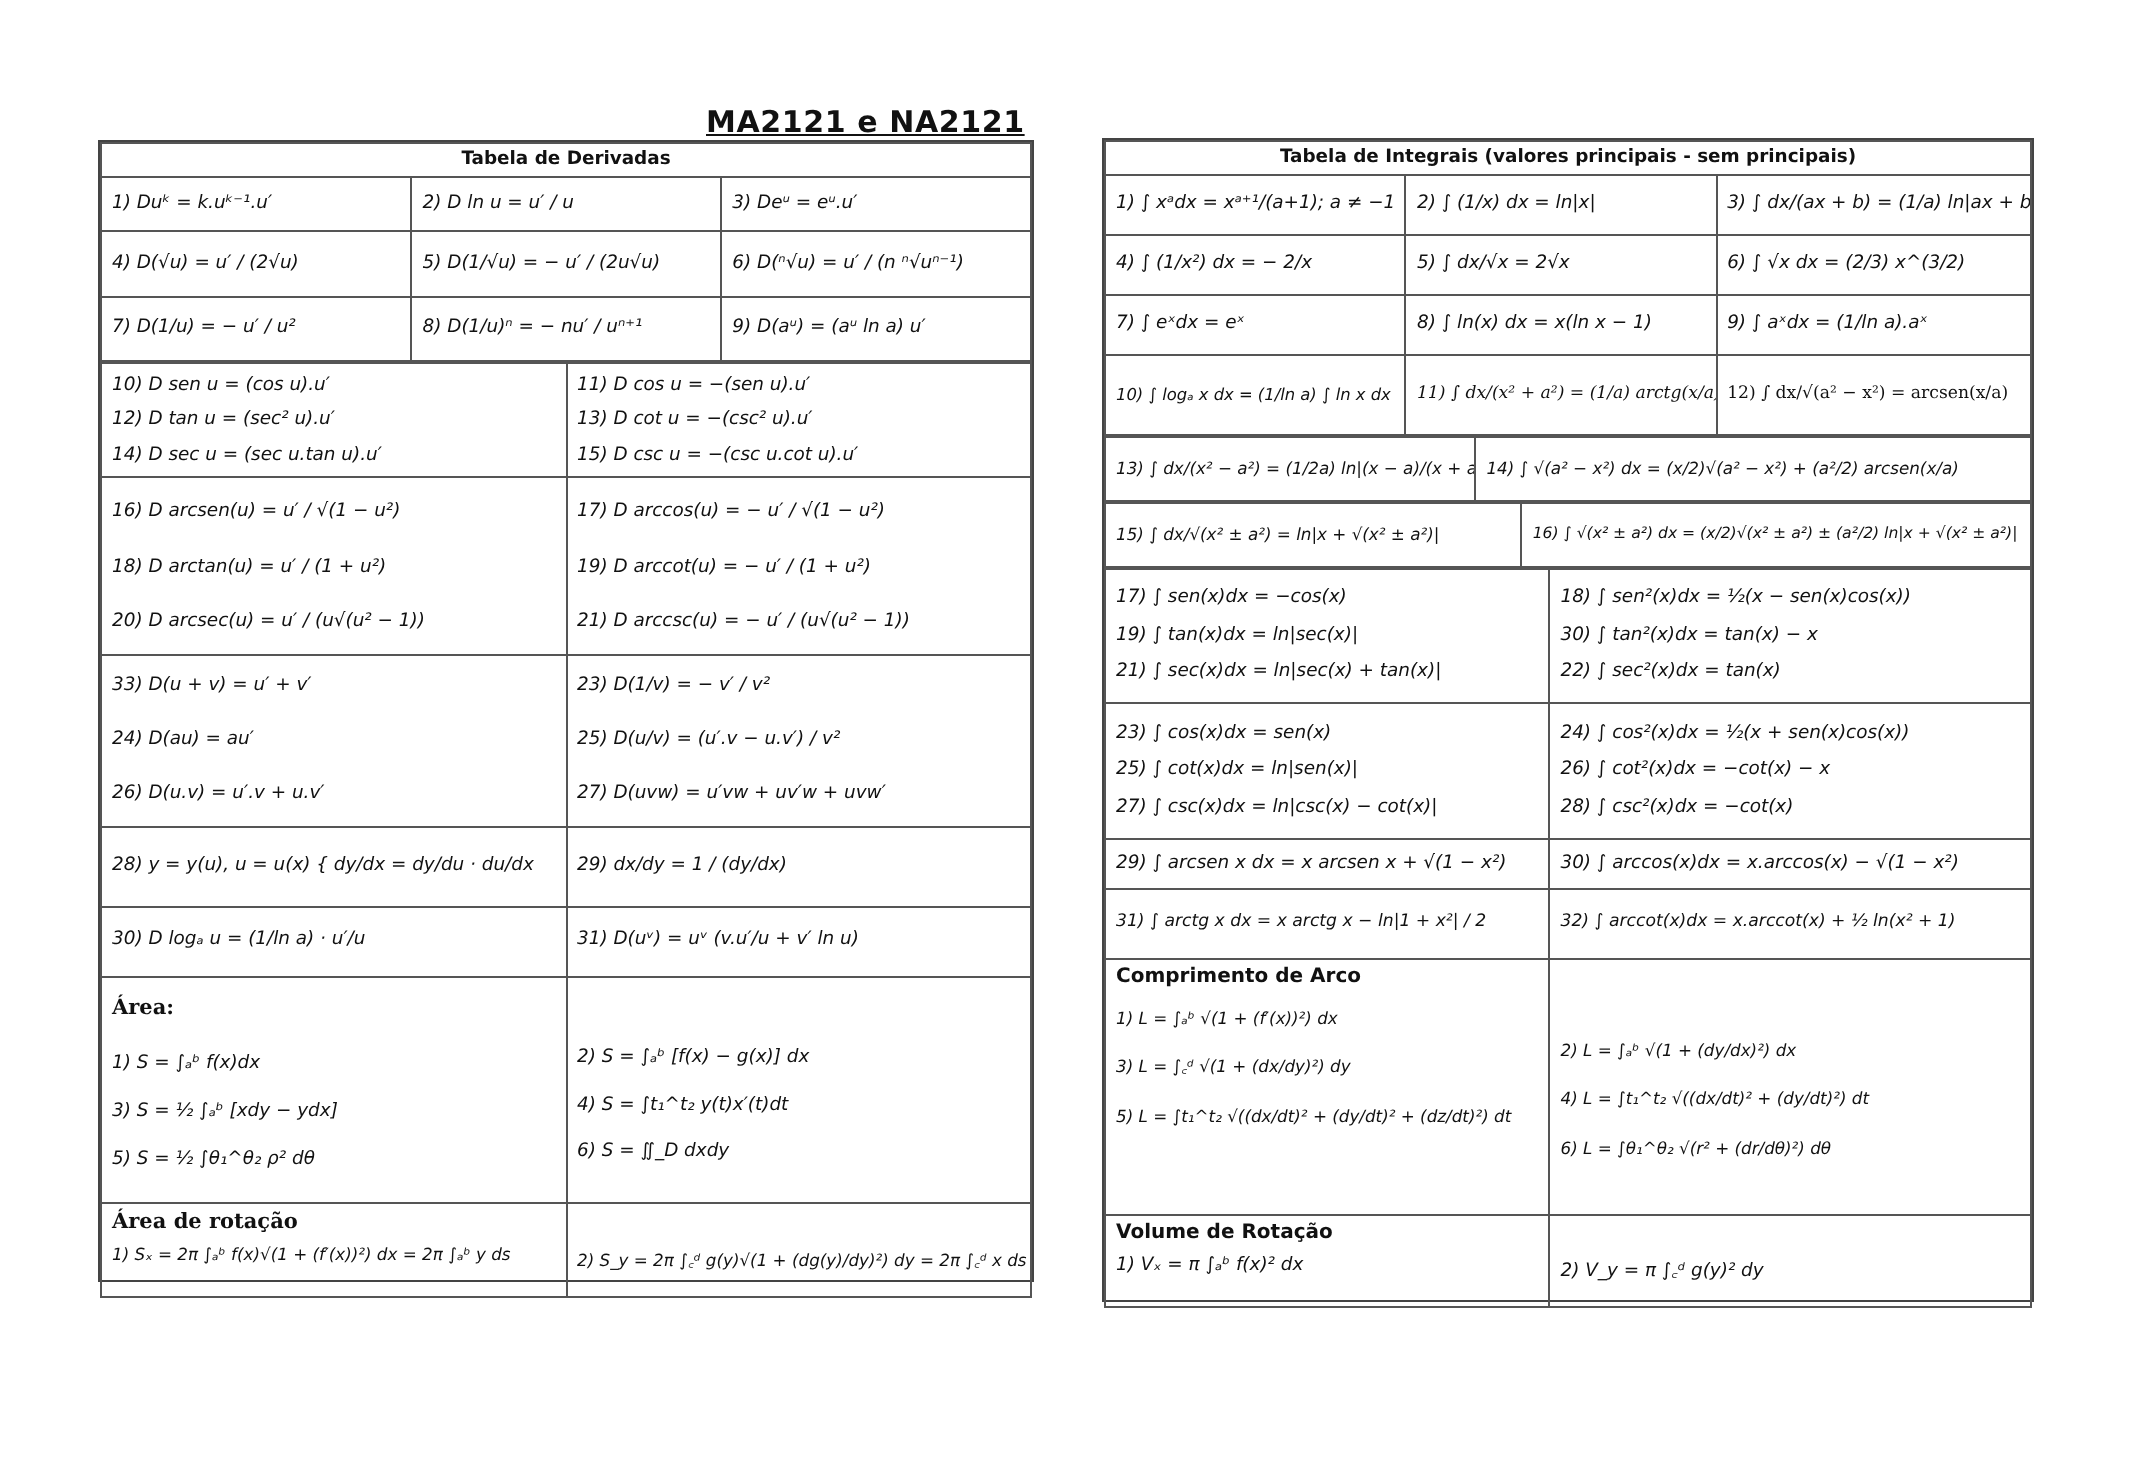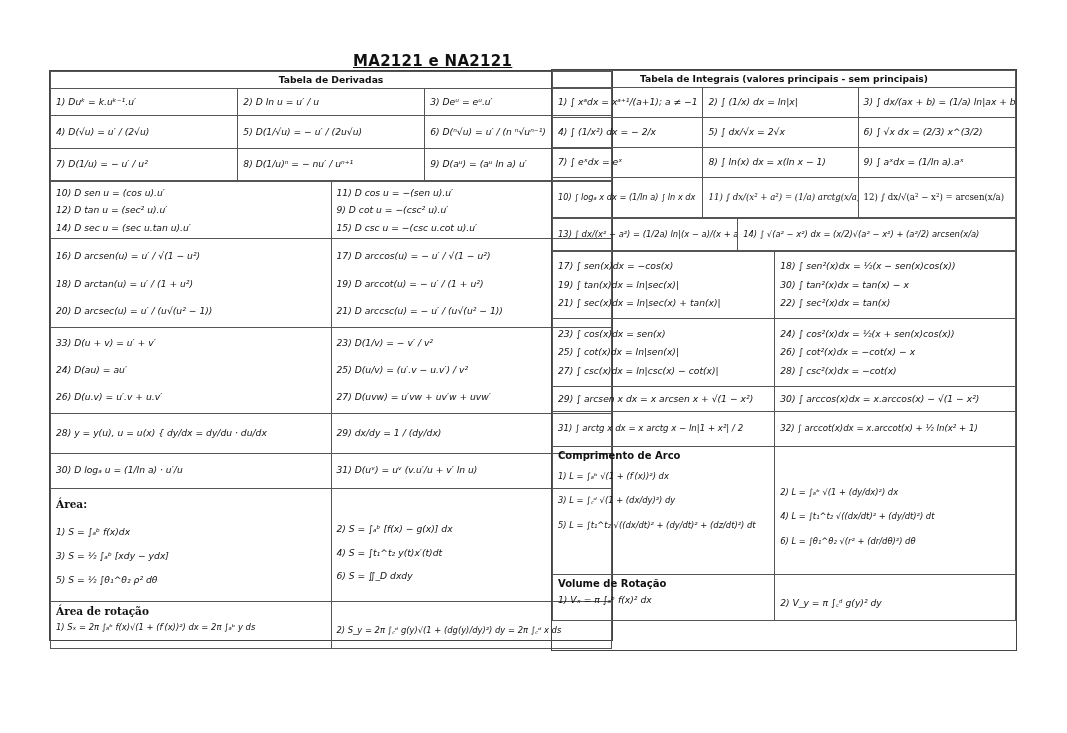--- a/index.html
+++ b/index.html
@@ -12,21 +12,21 @@
   .f { font-style:italic; font-family:"DejaVu Sans", sans-serif; }
   .line { display:block; }
   .sec { font-weight:bold; font-family:"DejaVu Serif", serif; font-size:10.5px; display:block; margin-bottom:2px; }
   .sec2 { font-weight:bold; font-size:10px; display:block; margin-bottom:2px; }
 </style>
 </head>
 <body>
 
 <div class="doc-title">MA2121 e NA2121</div>
 
-<div class="sheet" style="left:49px; top:70px; width:564px; height:571px;">
+<div class="sheet" style="left:49px; top:70px; width:468px; height:571px;">
   <table>
     <colgroup>
         <col style="width:33.4%">
         <col style="width:33.3%">
         <col style="width:33.3%">
       </colgroup>
     <tbody>
         <tr style="height:17px">
           <td colspan="3" class="hdr">Tabela de Derivadas</td>
         </tr>
@@ -54,21 +54,21 @@
       </colgroup>
     <tbody>
         <tr style="height:54px">
       <td class="f" style="line-height:1.9">
         <span class="line">10) D sen u = (cos u).u′</span>
         <span class="line">12) D tan u = (sec² u).u′</span>
         <span class="line">14) D sec u = (sec u.tan u).u′</span>
       </td>
       <td class="f" style="line-height:1.9">
         <span class="line">11) D cos u = −(sen u).u′</span>
-        <span class="line">9) D cot u = −(csc² u).u′</span>
+        <span class="line">13) D cot u = −(csc² u).u′</span>
         <span class="line">15) D csc u = −(csc u.cot u).u′</span>
       </td>
     </tr>
     <tr style="height:89px">
       <td class="f" style="line-height:3.0">
         <span class="line">16) D arcsen(u) = u′ / √(1 − u²)</span>
         <span class="line">18) D arctan(u) = u′ / (1 + u²)</span>
         <span class="line">20) D arcsec(u) = u′ / (u√(u² − 1))</span>
       </td>
       <td class="f" style="line-height:3.0">
@@ -161,20 +161,32 @@
       </colgroup>
     <tbody>
         <tr style="height:32px">
       <td class="f" style="font-size:8.4px">13) ∫ dx/(x² − a²) = (1/2a) ln|(x − a)/(x + a)|</td>
       <td class="f" style="font-size:8.4px">14) ∫ √(a² − x²) dx = (x/2)√(a² − x²) + (a²/2) arcsen(x/a)</td>
     </tr>
   </tbody>
     </table>
   <table>
     <colgroup>
+        <col style="width:45%">
+        <col style="width:55%">
+      </colgroup>
+    <tbody>
+        <tr style="height:32px">
+      <td class="f" style="font-size:8.4px">15) ∫ dx/√(x² ± a²) = ln|x + √(x² ± a²)|</td>
+      <td class="f" style="font-size:7.8px">16) ∫ √(x² ± a²) dx = (x/2)√(x² ± a²) ± (a²/2) ln|x + √(x² ± a²)|</td>
+    </tr>
+  </tbody>
+    </table>
+  <table>
+    <colgroup>
         <col style="width:48%">
         <col style="width:52%">
       </colgroup>
     <tbody>
         <tr style="height:67px">
       <td class="f" style="line-height:2.0">
         <span class="line">17) ∫ sen(x)dx = −cos(x)</span>
         <span class="line">19) ∫ tan(x)dx = ln|sec(x)|</span>
         <span class="line">21) ∫ sec(x)dx = ln|sec(x) + tan(x)|</span>
       </td>

